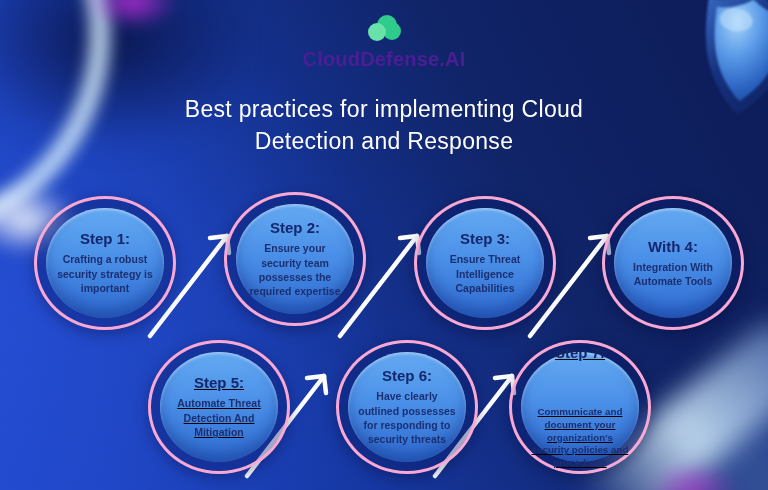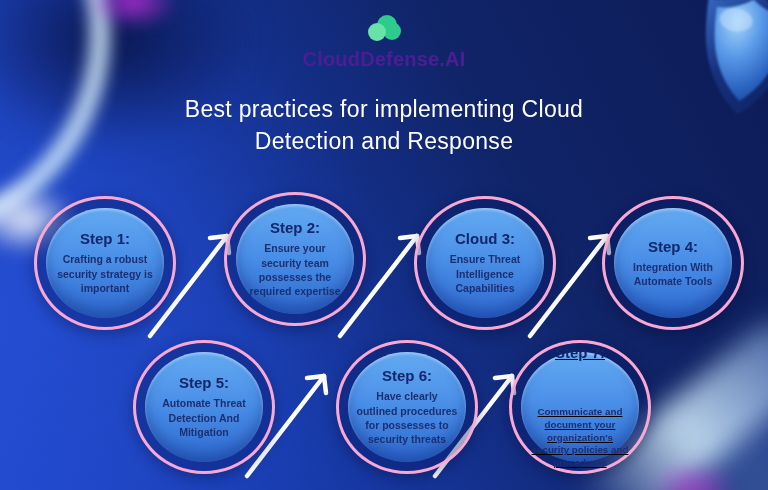--- a/index.html
+++ b/index.html
@@ -75,21 +75,21 @@
     display:flex; flex-direction:column; align-items:center; justify-content:center;
     text-align:center; padding:6px 8px;
   }
   .step-label { color:#14276b; font-size:15px; font-weight:700; margin-bottom:5px; }
   .step-desc { color:#1c2f70; font-size:10.5px; font-weight:700; line-height:1.38; max-width:106px; }
   .step-inner.small .step-desc { font-size:9.8px; line-height:1.32; max-width:110px;margin-top:40px; }
   .s1 { left:34px;  top:196px; }
   .s2 { left:224px; top:192px; }
   .s3 { left:414px; top:196px; }
   .s4 { left:602px; top:196px; }
-  .s5 { left:133px; top:340px; }
+  .s5 { left:148px; top:340px;text-decoration:underline; }
   .s6 { left:336px; top:340px; }
   .s7 { left:509px; top:340px;text-decoration:underline; }
 </style>
 </head>
 <body>
 
 <div class="deco corner-dark"></div>
 <div class="deco arc-glow"></div>
 <div class="deco arc-hotspot"></div>
 <div class="deco purple-top"></div>
@@ -161,40 +161,40 @@
   </div>
 </div>
 <div class="step-circle s2">
   <div class="step-inner">
     <div class="step-label">Step 2:</div>
     <div class="step-desc">Ensure your security team possesses the required expertise</div>
   </div>
 </div>
 <div class="step-circle s3">
   <div class="step-inner">
-    <div class="step-label">Cloud 3:</div>
+    <div class="step-label">Step 3:</div>
     <div class="step-desc">Ensure Threat Intelligence Capabilities</div>
   </div>
 </div>
 <div class="step-circle s4">
   <div class="step-inner">
-    <div class="step-label">Step 4:</div>
+    <div class="step-label">With 4:</div>
     <div class="step-desc">Integration With Automate Tools</div>
   </div>
 </div>
 <div class="step-circle s5">
   <div class="step-inner">
     <div class="step-label">Step 5:</div>
     <div class="step-desc">Automate Threat Detection And Mitigation</div>
   </div>
 </div>
 <div class="step-circle s6">
   <div class="step-inner">
     <div class="step-label">Step 6:</div>
-    <div class="step-desc">Have clearly outlined procedures for possesses to security threats</div>
+    <div class="step-desc">Have clearly outlined possesses for responding to security threats</div>
   </div>
 </div>
 <div class="step-circle s7">
   <div class="step-inner small">
     <div class="step-label">Step 7:</div>
     <div class="step-desc">Communicate and document your organization's security policies and procedures</div>
   </div>
 </div>
 
 </body></html>

